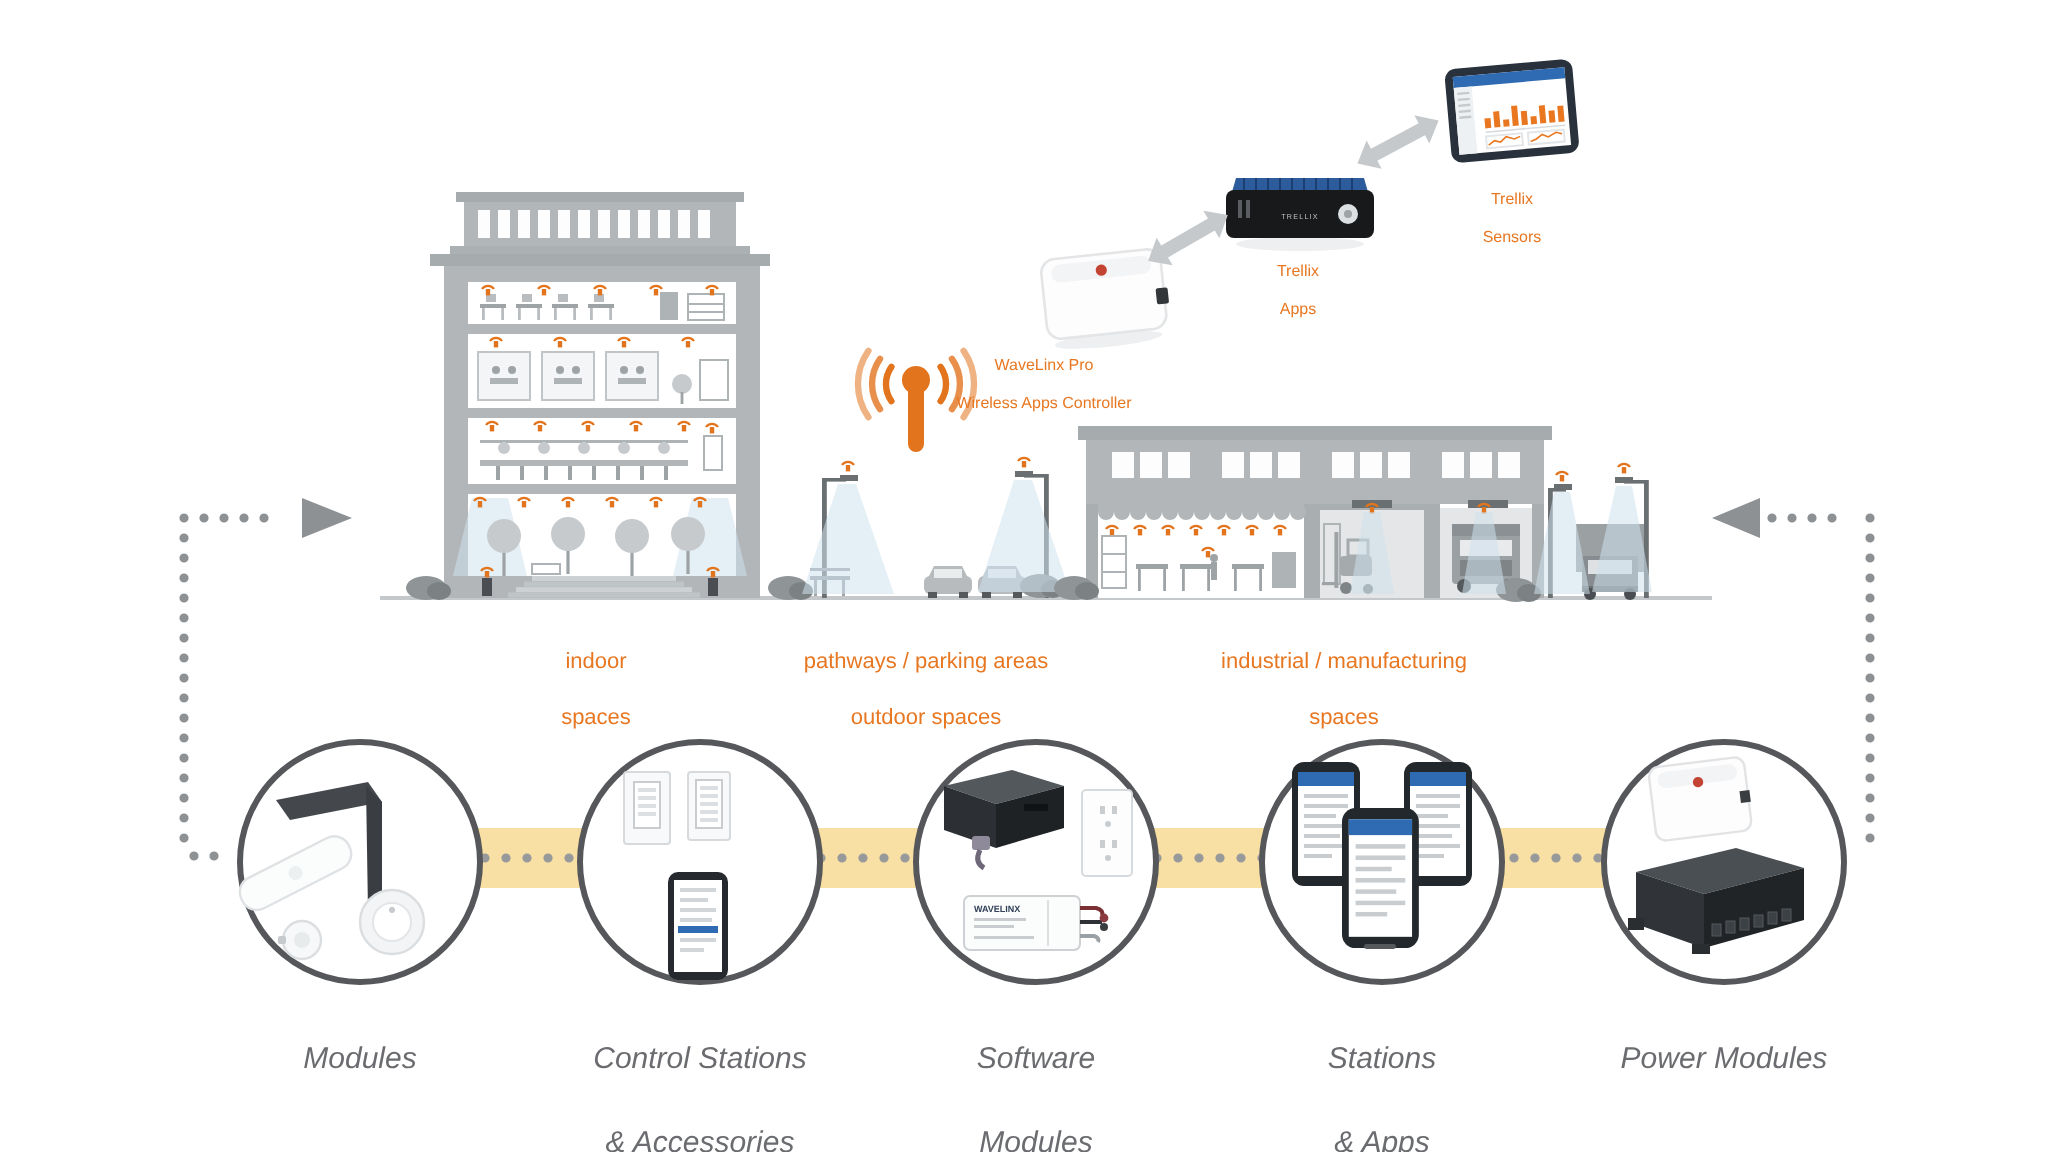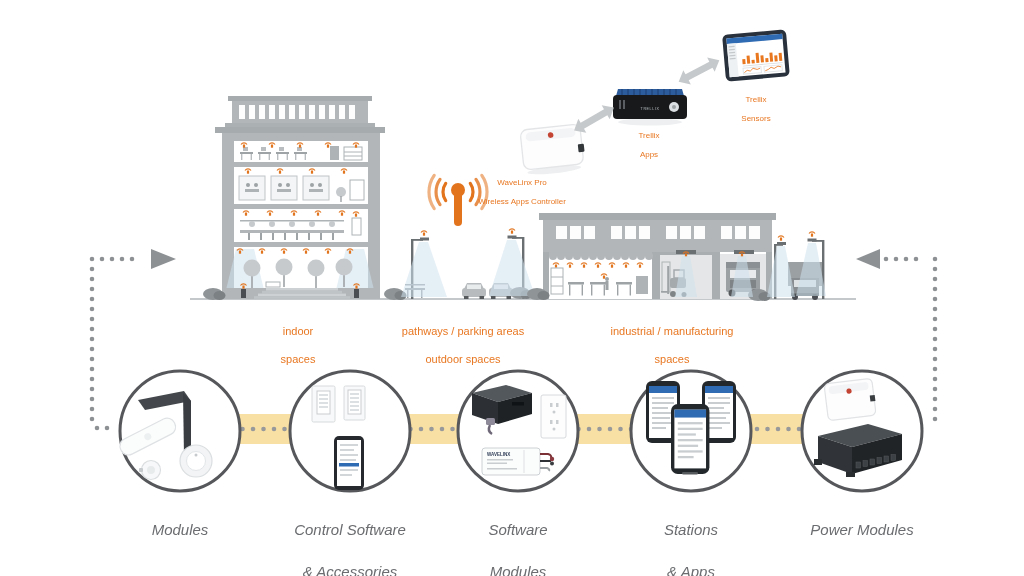--- a/index.html
+++ b/index.html
@@ -560,21 +560,21 @@
 <div class="txt zone" style="left:552px;top:310px;width:240px;">
   <div>industrial / manufacturing</div>
   <div>spaces</div>
 </div>
 
 <div class="txt cat" style="left:95px;top:498px;width:170px;">
   <div>Modules</div>
   <div></div>
 </div>
 <div class="txt cat" style="left:265px;top:498px;width:170px;">
-  <div>Control Software</div>
+  <div>Control Stations</div>
   <div>&amp; Accessories</div>
 </div>
 <div class="txt cat" style="left:433px;top:498px;width:170px;">
   <div>Software</div>
   <div>Modules</div>
 </div>
 <div class="txt cat" style="left:606px;top:498px;width:170px;">
   <div>Stations</div>
   <div>&amp; Apps</div>
 </div>

